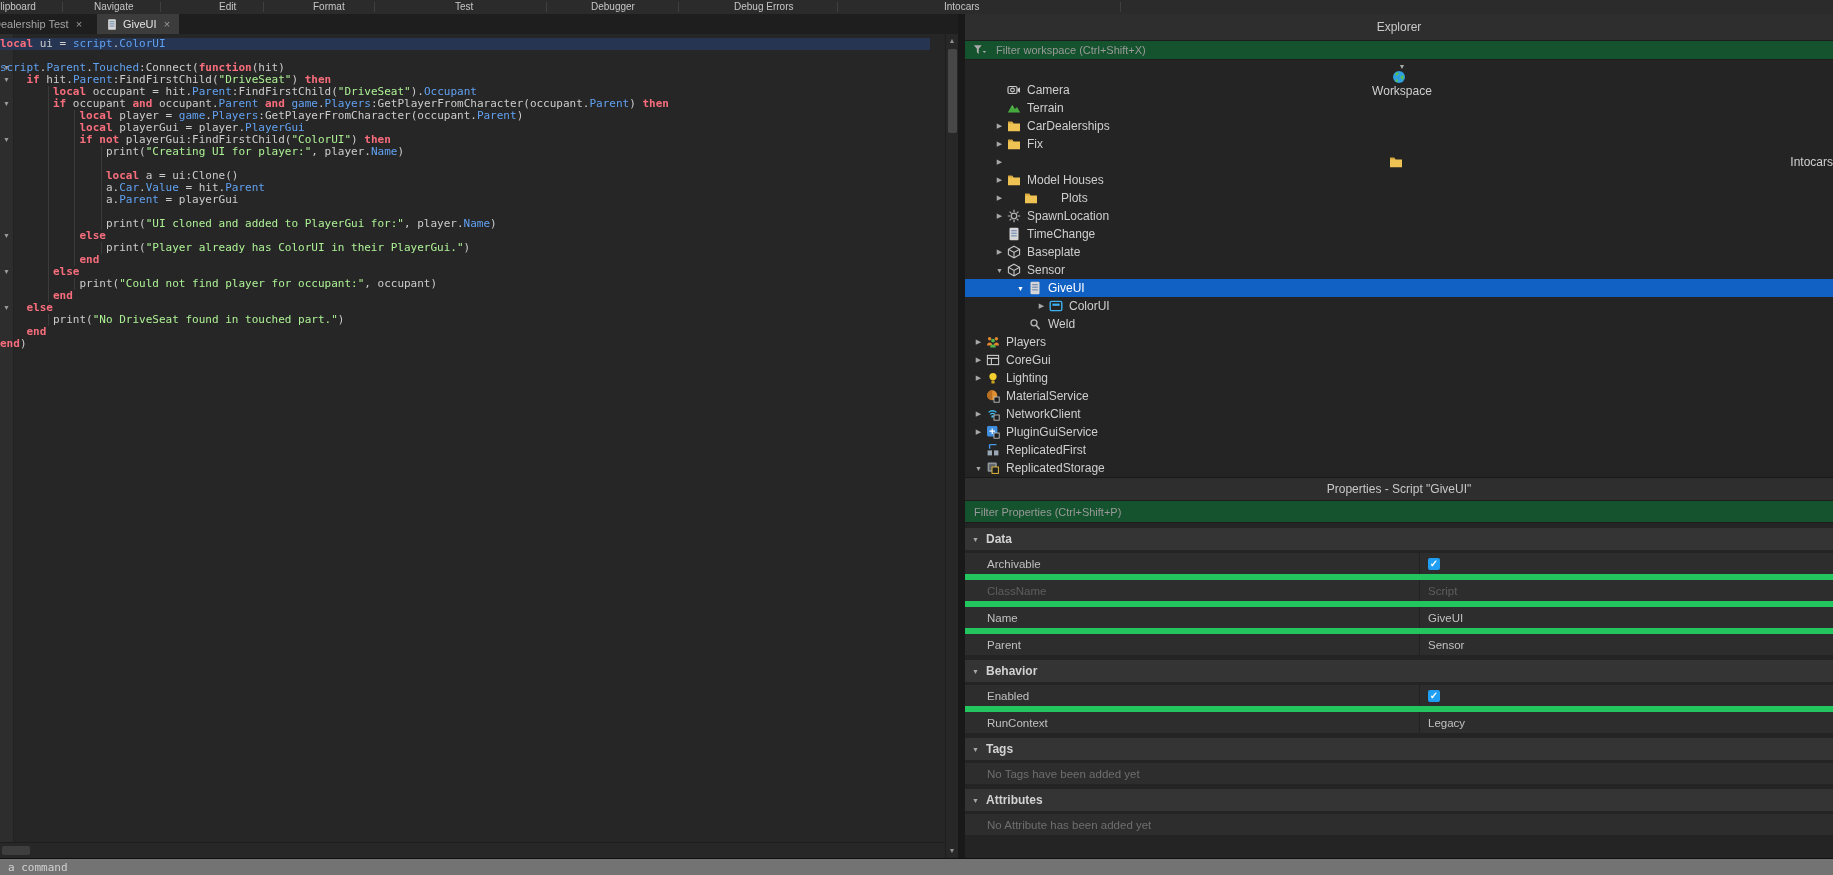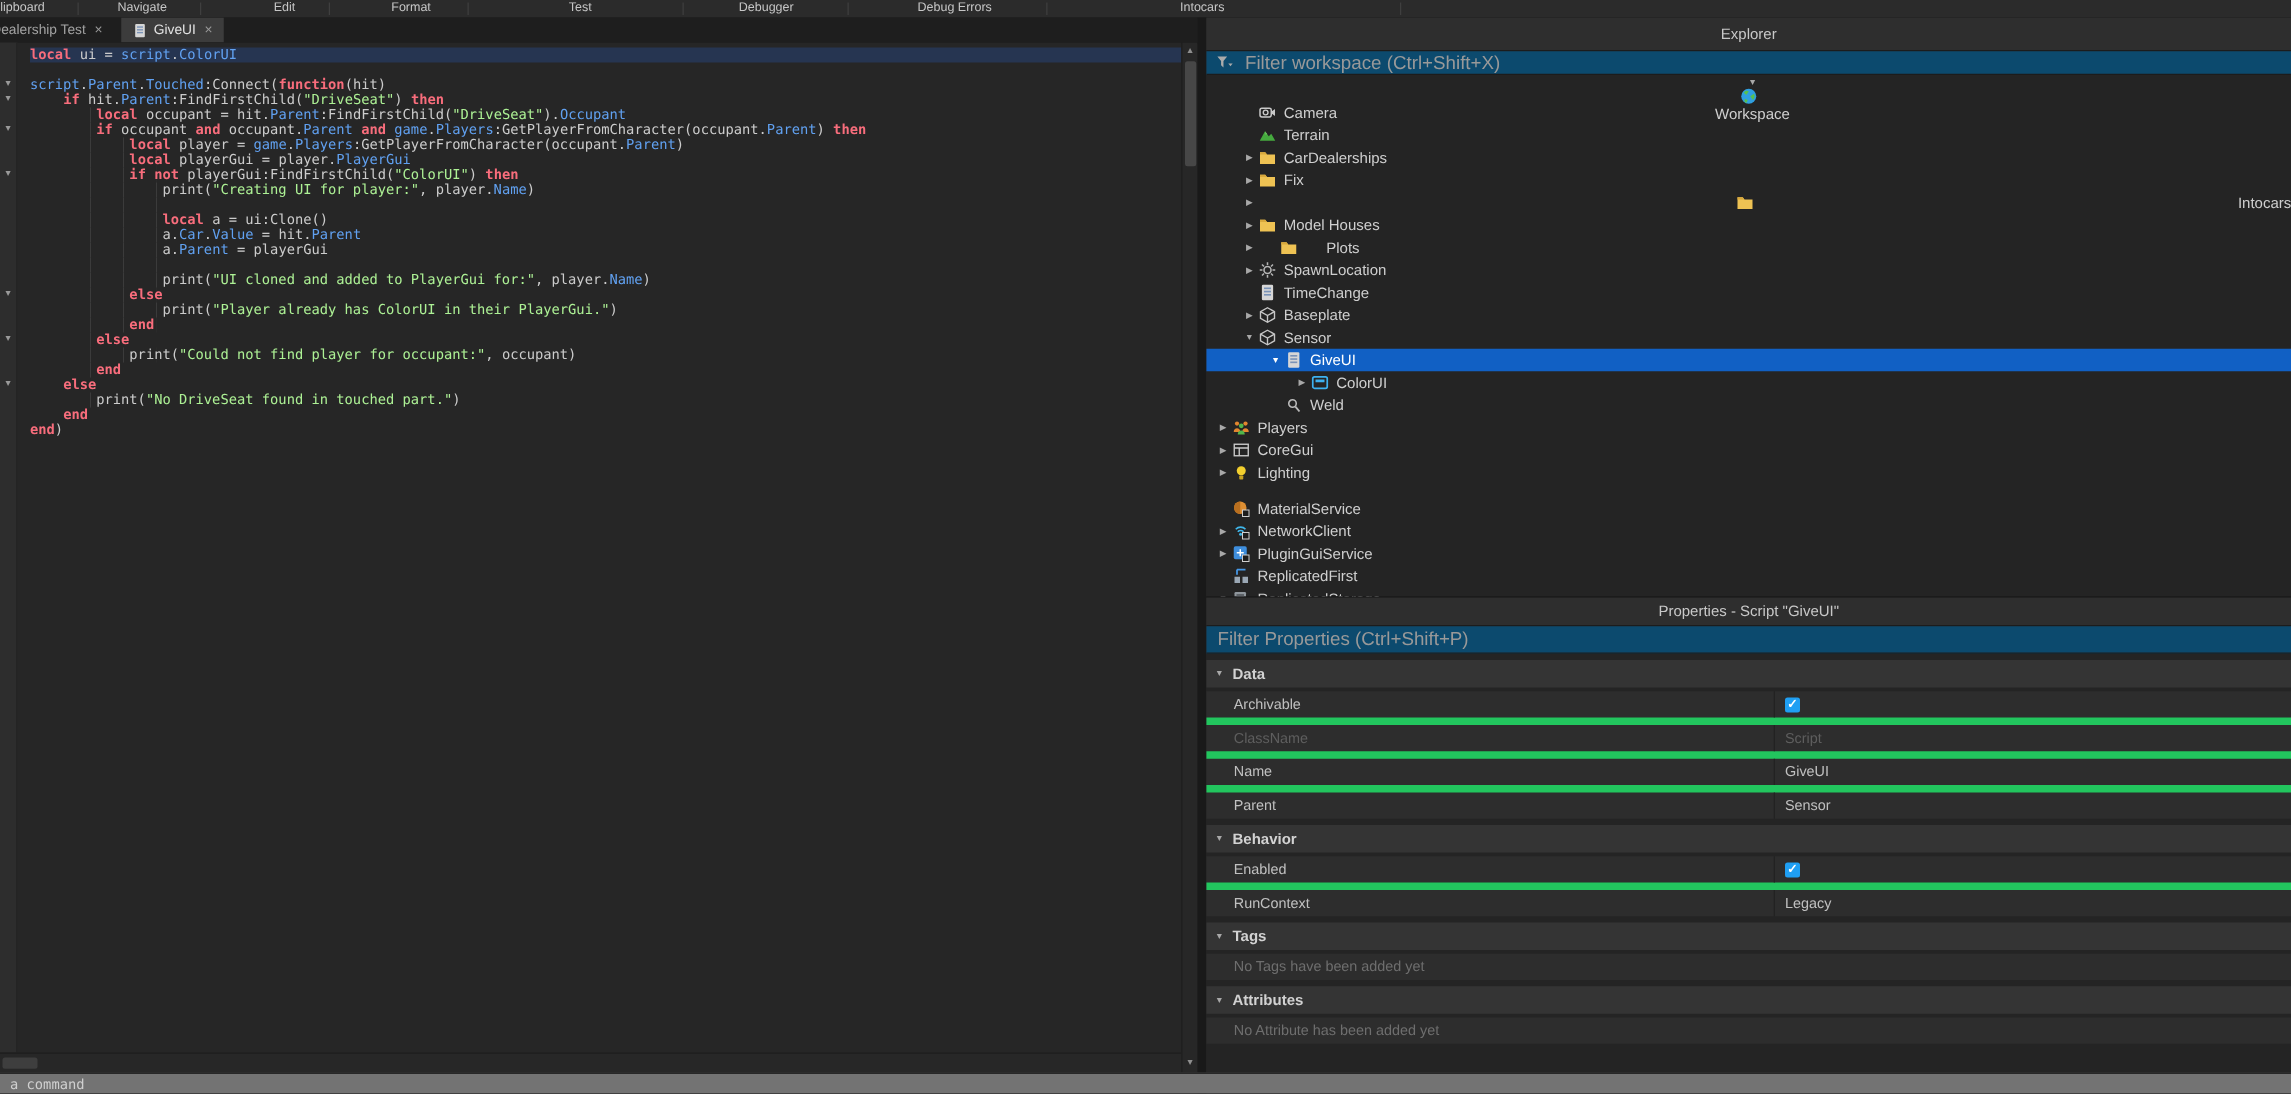--- a/index.html
+++ b/index.html
@@ -19,21 +19,21 @@
        padding:0 9px;font-size:11px;color:#a3a3a3;white-space:nowrap;}
   .tab.active{background:#3c3c3c;color:#e3e3e3;}
   .tab .close{font-size:11px;color:#9a9a9a;margin-left:2px;}
   .tab .ticon{display:inline-block;width:12px;height:13px;}
 
   
   #editorbg{position:absolute;left:0;top:34px;width:945px;height:808px;background:#262626;}
   #gutter{position:absolute;left:0;top:34px;width:14px;height:808px;background:#2d2d2d;
           border-right:1px solid #222;padding-top:4px;box-sizing:border-box;}
   .gutter-line{height:12px;font-size:7px;line-height:12px;color:#999;text-align:center;}
-  #code{position:absolute;left:24px;top:34px;width:930px;height:808px;padding-top:4px;
+  #code{position:absolute;left:0;top:34px;width:930px;height:808px;padding-top:4px;
         box-sizing:border-box;font-family:"DejaVu Sans Mono",monospace;font-size:11px;
         cursor:text;overflow:hidden;}
   .code-line{height:12px;line-height:12px;white-space:pre;}
   .code-line.current{background-color:#263551;margin-left:-1px;padding-left:1px;}
   .tok-k{color:#f86d7c;font-weight:bold;}
   .tok-s{color:#adf195;}
   .tok-p{color:#61a1f1;}
   .tok-t{color:#cccccc;}
 
   
@@ -48,22 +48,22 @@
            border-top:1px solid #1e1e1e;box-sizing:border-box;}
   .hthumb{position:absolute;left:2px;top:3px;width:28px;height:9px;background:#3e3e3e;border-radius:2px;}
 
   #splitter{position:absolute;left:958px;top:14px;width:7px;height:861px;background:#191919;}
 
   
   #rightpanel{position:absolute;left:965px;top:14px;width:868px;height:861px;background:#242424;}
   .panel-header{height:26px;background:#2e2e2e;border-bottom:1px solid #1c1c1c;color:#c8c8c8;
                 font-size:12px;display:flex;align-items:center;justify-content:center;}
   #props .panel-header{height:22px;}
-  .filter-row{height:18px;background:#0c4a6e;border-bottom:1px solid #1c1c1c;display:flex;
-              align-items:center;color:#999;font-size:15px;}
+  .filter-row{height:18px;background:#14532d;border-bottom:1px solid #1c1c1c;display:flex;
+              align-items:center;color:#999;font-size:11px;}
   .filter-row .funnel{width:14px;height:12px;margin-left:8px;margin-right:9px;}
   #explorer{position:absolute;left:0;top:0;width:868px;height:464px;overflow:hidden;
             border-bottom:1px solid #181818;box-sizing:border-box;}
   #tree{padding-top:3px;}
   .tree-row{height:18px;display:flex;align-items:center;color:#cfcfcf;font-size:12px;white-space:nowrap;}
   .tree-row.selected{background:#1160c4;color:#fff;}
   .tree-arrow{display:inline-block;width:15px;text-align:center;font-size:7px;color:#a8a8a8;flex:none;}
   .tree-row.selected .tree-arrow{color:#fff;}
   .tree-icon{display:inline-block;width:14px;height:14px;margin-right:6px;flex:none;}
   .tree-icon svg,.ticon svg,.funnel svg{width:100%;height:100%;display:block;}
@@ -402,21 +402,21 @@
           <div class="tree-row" style="padding-left: 6px;">
             <span class="tree-arrow">▶</span>
             <span class="tree-icon">
               <svg viewBox="0 0 14 14">
                 <circle cx="7" cy="5.6" r="3.6" fill="#f2cf2e"></circle>
                 <rect x="5.4" y="9.4" width="3.2" height="3.2" rx=".6" fill="#c9a31f"></rect>
               </svg>
             </span>
             <span>Lighting</span>
           </div>
-          <div class="tree-row" style="padding-left: 6px; margin-top: 11px;">
+          <div class="tree-row" style="padding-left: 6px;">
             <span class="tree-arrow"></span>
             <span class="tree-icon">
               <svg viewBox="0 0 14 14">
                 <circle cx="6.2" cy="6.2" r="5" fill="#de8f33"></circle>
                 <path d="M6.2 1.2a5 5 0 0 0 0 10Z" fill="#b96f1f"></path>
                 <rect x="8" y="8" width="5.2" height="5.2" fill="#1d1d1d" stroke="#cfcfcf" stroke-width=".8"></rect>
               </svg>
             </span>
             <span>MaterialService</span>
           </div>

